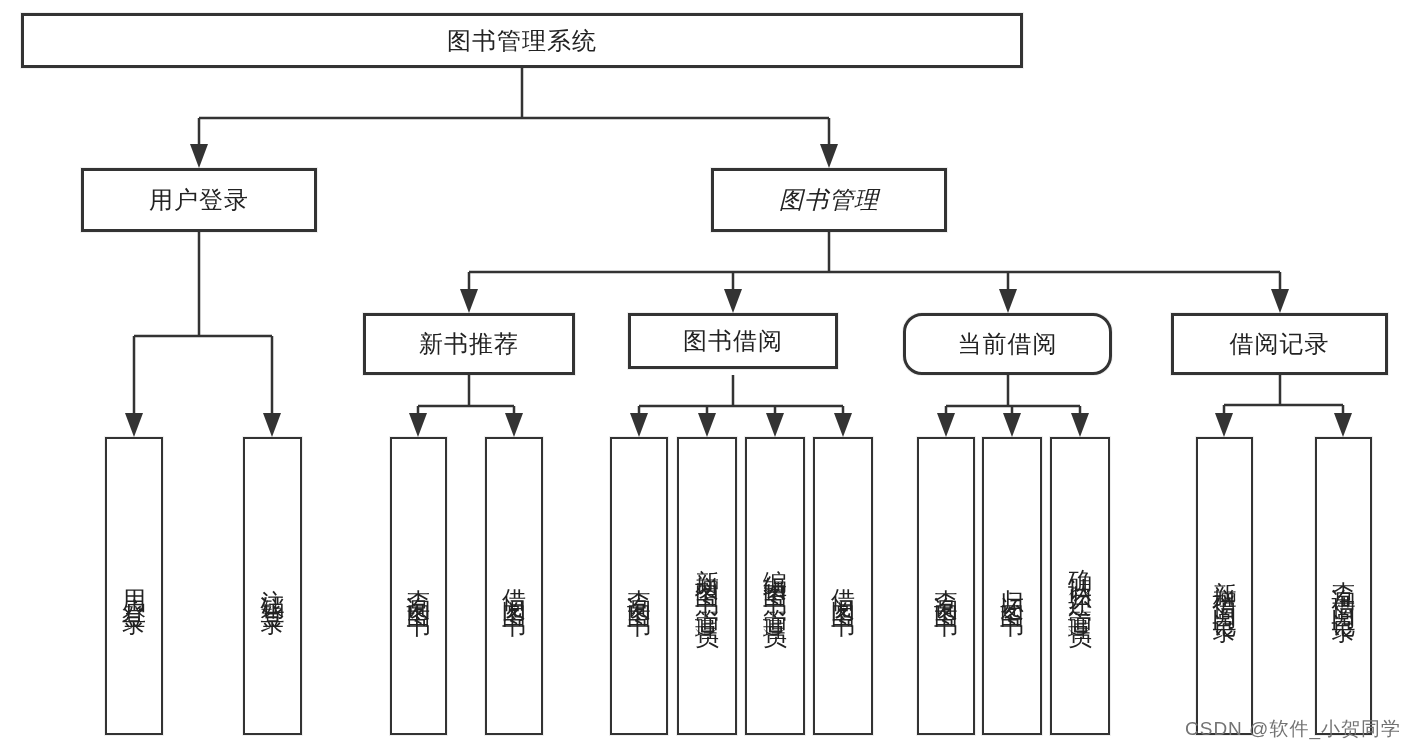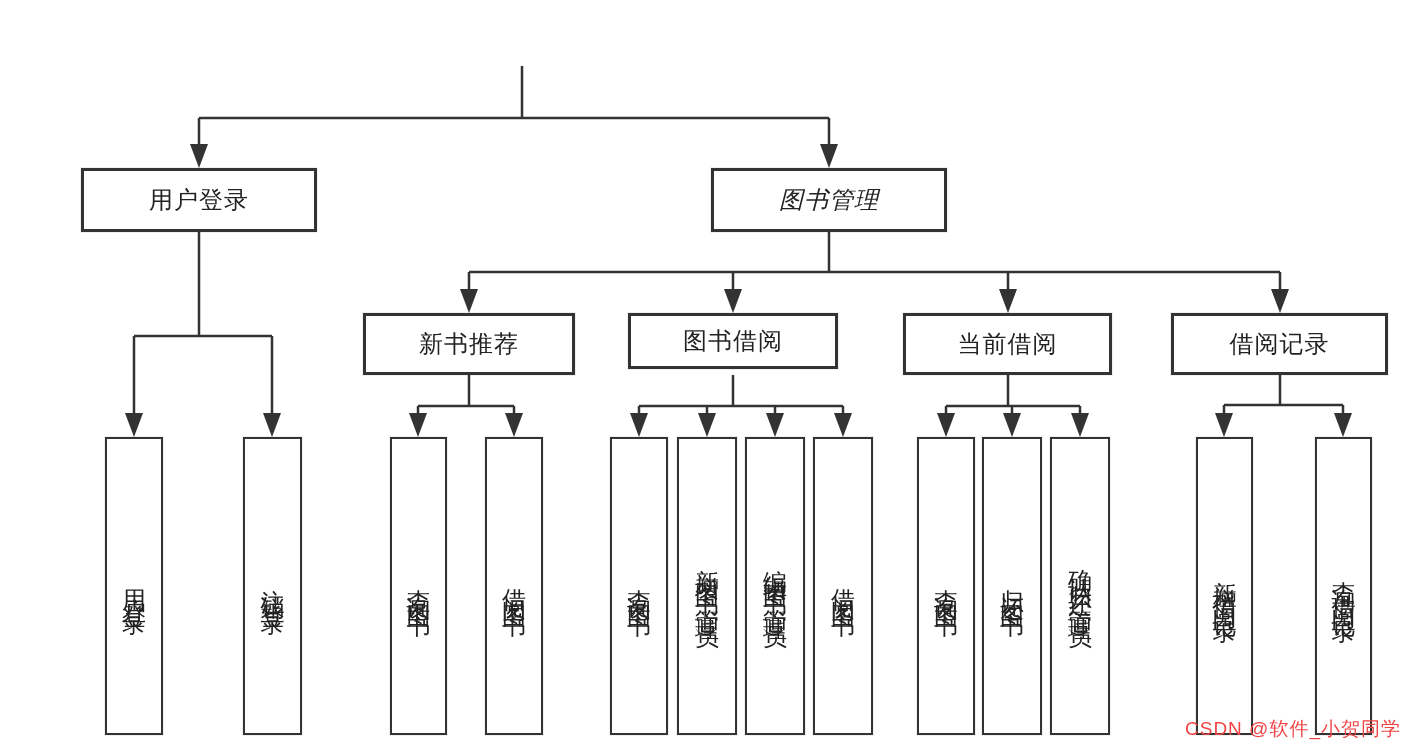--- a/index.html
+++ b/index.html
@@ -30,41 +30,41 @@
     text-orientation:mixed;
     letter-spacing:8px;
     line-height:1;
   }
   
   .n-root    {left:21px;  top:13px;  width:1002px; height:55px;}
   .n-login   {left:81px;  top:168px; width:236px;  height:64px;}
   .n-manage  {left:711px; top:168px; width:236px;  height:64px;font-style:italic;}
   .n-recommend{left:363px;top:313px; width:212px;  height:62px;text-align:center;}
   .n-borrow  {left:628px; top:313px; width:210px;  height:56px;}
-  .n-current {left:903px; top:313px; width:209px;  height:62px;}
+  .n-current {left:903px; top:313px; width:209px;  height:62px;border-radius:19px;}
   .n-records {left:1171px;top:313px; width:217px;  height:62px;}
   
   .n-u1{left:105px; width:58px;}
   .n-u2{left:243px; width:59px;}
   .n-n1{left:390px; width:57px;}
   .n-n2{left:485px; width:58px;}
   .n-b1{left:610px; width:58px;}
   .n-b2{left:677px; width:60px;}
   .n-b3{left:745px; width:60px;}
   .n-b4{left:813px; width:60px;}
   .n-c1{left:917px; width:58px;}
   .n-c2{left:982px; width:60px;}
   .n-c3{left:1050px;width:60px;}
   .n-r1{left:1196px;width:57px;}
   .n-r2{left:1315px;width:57px;}
   .watermark{
     position:absolute;
     left:1185px;top:716px;
     font-size:19px;
-    color:#ef4444;
+    color:#737373;
     letter-spacing:1px;
     white-space:nowrap;
   }
 </style>
 </head>
 <body>
 
 <div class="canvas">
 
   <svg class="connectors" width="1405" height="747" viewBox="0 0 1405 747" xmlns="http://www.w3.org/2000/svg">
@@ -103,20 +103,21 @@
       <polygon points="766,413 784,413 775,437"></polygon>
       <polygon points="834,413 852,413 843,437"></polygon>
       <polygon points="937,413 955,413 946,437"></polygon>
       <polygon points="1003,413 1021,413 1012,437"></polygon>
       <polygon points="1071,413 1089,413 1080,437"></polygon>
       <polygon points="1215,413 1233,413 1224,437"></polygon>
       <polygon points="1334,413 1352,413 1343,437"></polygon>
     </g>
   </svg>
 
+  <div class="node n-root">图书管理系统</div>
 
   <div class="node n-login">用户登录</div>
   <div class="node n-manage">图书管理</div>
 
   <div class="node n-recommend">新书推荐</div>
   <div class="node n-borrow">图书借阅</div>
   <div class="node n-current">当前借阅</div>
   <div class="node n-records">借阅记录</div>
 
   <div class="node vnode n-u1">用户登录</div>

